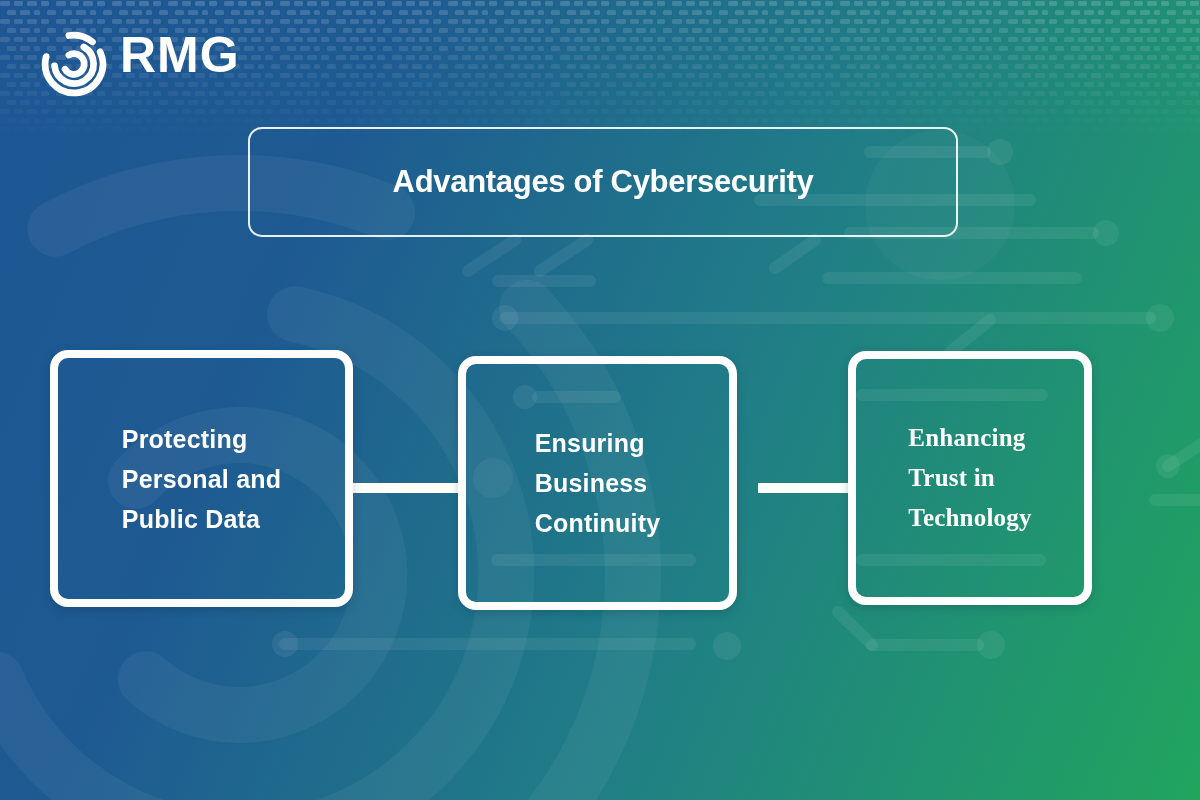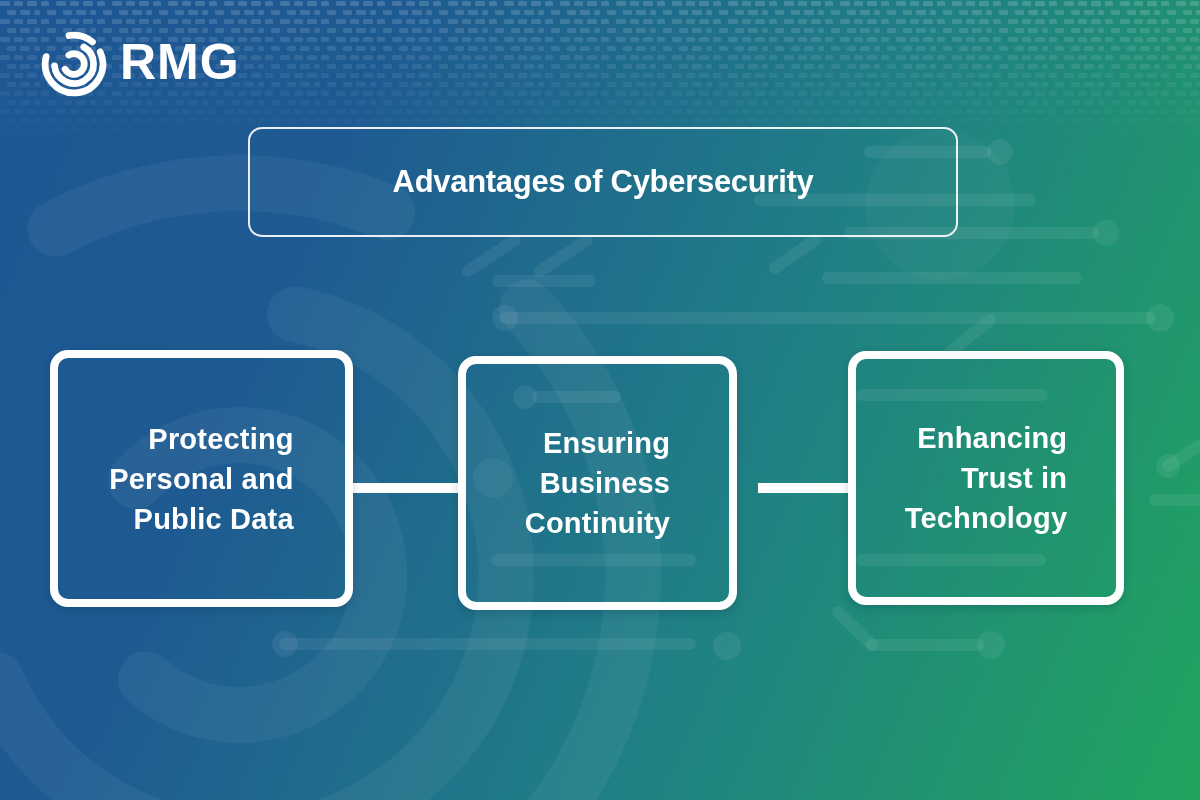--- a/index.html
+++ b/index.html
@@ -5,21 +5,21 @@
   html,body{margin:0;padding:0;background:#0e2a44;}
   .canvas{
     position:relative;
     width:1200px;height:800px;
     overflow:hidden;
     font-family:"Liberation Sans","DejaVu Sans",sans-serif;
     background:linear-gradient(113deg,#1e5794 0%,#1e5a92 26%,#207e86 60%,#20a55e 100%);
   }
   .deco{position:absolute;left:0;top:0;pointer-events:none;}
   
-  .logo{position:absolute;left:40px;top:30px;display:flex;align-items:center;gap:12px;}
+  .logo{position:absolute;left:40px;top:30px;display:flex;gap:12px;}
   .logo-text{
     color:#ffffff;font-size:50px;font-weight:700;letter-spacing:1px;line-height:1;
     padding-bottom:4px;
   }
   
   .title-box{
     position:absolute;left:248px;top:127px;width:710px;height:110px;
     border:2px solid rgba(255,255,255,0.9);border-radius:14px;
     display:flex;align-items:center;justify-content:center;box-sizing:border-box;
   }
@@ -29,24 +29,24 @@
   }
   
   .adv-box{
     position:absolute;box-sizing:border-box;
     border:8px solid #ffffff;border-radius:18px;
     display:flex;align-items:center;justify-content:center;
     box-shadow:0 3px 10px rgba(8,40,66,0.22);
   }
   .box-1{left:50px;top:350px;width:303px;height:257px;}
   .box-2{left:458px;top:356px;width:279px;height:254px;}
-  .box-3{left:848px;top:351px;width:276px;height:254px;}
+  .box-3{left:848px;top:351px;width:244px;height:254px;font-family:Liberation Serif, serif;}
   .adv-label{
-    color:#ffffff;font-size:29px;font-weight:700;line-height:40px;
-    text-align:right;white-space:pre-line;letter-spacing:0.2px;
+    color:#ffffff;font-size:25px;font-weight:700;line-height:40px;
+    text-align:left;white-space:pre-line;letter-spacing:0.2px;
   }
   
   .connector{position:absolute;top:483px;height:10px;background:#ffffff;}
   .connector-1{left:350px;width:112px;}
   .connector-2{left:758px;width:94px;}
 </style>
 </head>
 <body>
 
 <div class="canvas">

